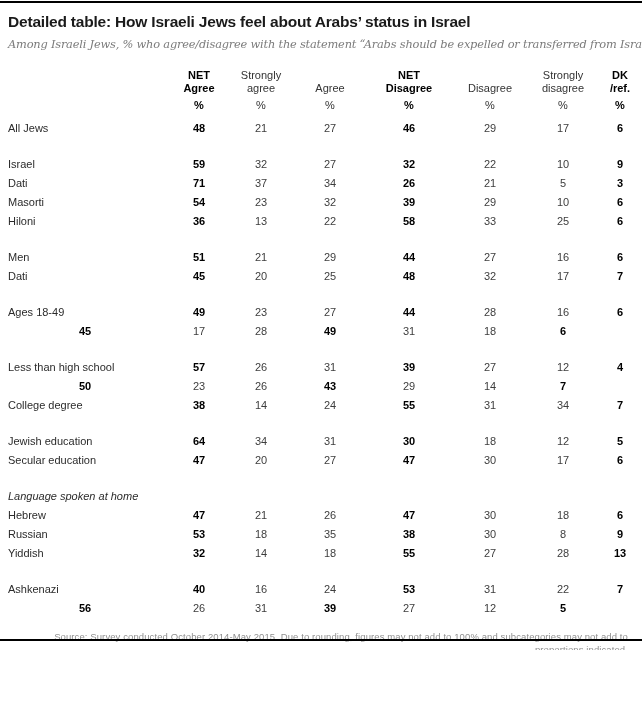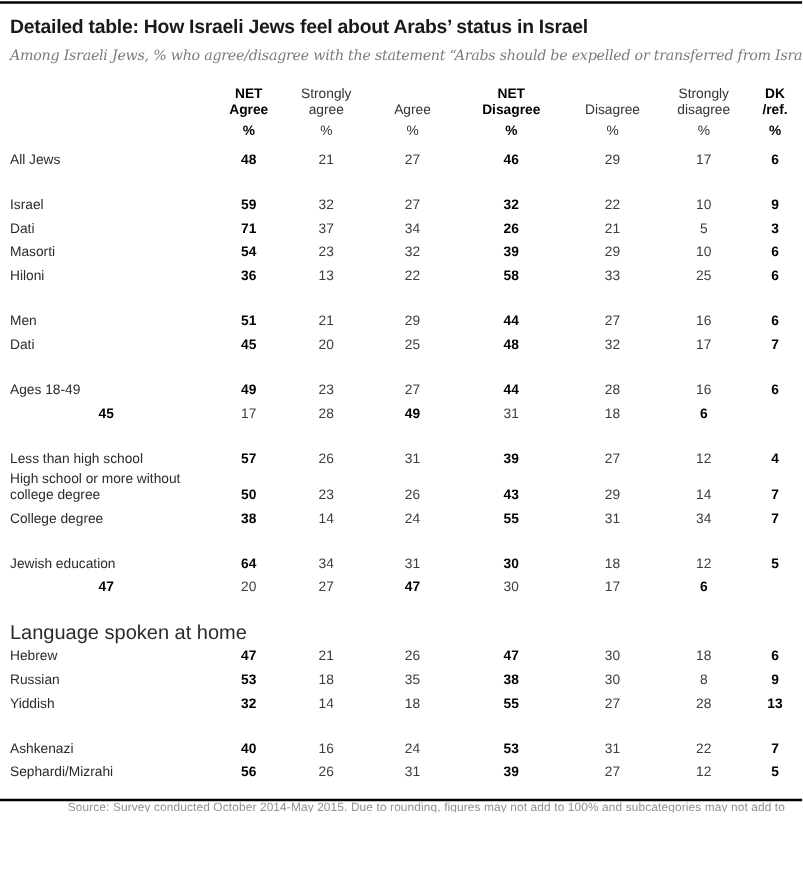--- a/index.html
+++ b/index.html
@@ -56,21 +56,21 @@
   .row .label {
     font-size: 11px; line-height: 13px; color: #2b2b2b;
     padding-left: 8px; padding-bottom: 3px; padding-right: 4px;
   }
   .row .val {
     text-align: center; font-size: 11px; line-height: 13px;
     color: #3d3d3d; padding-bottom: 3px;
   }
   .row .val.bold { font-weight: bold; color: #000; }
   .section-label {
-    font-size: 16px; line-height: 13px; color: #2b2b2b;
+    font-size: 11px; line-height: 13px; font-style: italic; color: #2b2b2b;
     padding-left: 8px; padding-bottom: 3px;
     min-height: 19px; display: flex; align-items: flex-end;
   }
   .source {
     margin: 13px 8px 16px 8px;
     font-size: 9.5px; line-height: 12.5px;
     color: #909090; letter-spacing: 0.1px;
     max-width: 620px;
     text-align: right;
   }
@@ -236,21 +236,20 @@
             <div class="label">Less than high school</div>
             <div class="val bold">57</div>
             <div class="val">26</div>
             <div class="val">31</div>
             <div class="val bold">39</div>
             <div class="val">27</div>
             <div class="val">12</div>
             <div class="val bold">4</div>
           </div>
           <div class="row grid-row">
-            <div class="label">High school or more without college degree</div>
             <div class="val bold">50</div>
             <div class="val">23</div>
             <div class="val">26</div>
             <div class="val bold">43</div>
             <div class="val">29</div>
             <div class="val">14</div>
             <div class="val bold">7</div>
           </div>
           <div class="row grid-row">
             <div class="label">College degree</div>
@@ -268,20 +267,21 @@
             <div class="label">Jewish education</div>
             <div class="val bold">64</div>
             <div class="val">34</div>
             <div class="val">31</div>
             <div class="val bold">30</div>
             <div class="val">18</div>
             <div class="val">12</div>
             <div class="val bold">5</div>
           </div>
           <div class="row grid-row">
+            <div class="label">Secular education</div>
             <div class="val bold">47</div>
             <div class="val">20</div>
             <div class="val">27</div>
             <div class="val bold">47</div>
             <div class="val">30</div>
             <div class="val">17</div>
             <div class="val bold">6</div>
           </div>
         </div>
         <div class="section">
@@ -322,21 +322,20 @@
             <div class="label">Ashkenazi</div>
             <div class="val bold">40</div>
             <div class="val">16</div>
             <div class="val">24</div>
             <div class="val bold">53</div>
             <div class="val">31</div>
             <div class="val">22</div>
             <div class="val bold">7</div>
           </div>
           <div class="row grid-row">
-            <div class="label">Sephardi/Mizrahi</div>
             <div class="val bold">56</div>
             <div class="val">26</div>
             <div class="val">31</div>
             <div class="val bold">39</div>
             <div class="val">27</div>
             <div class="val">12</div>
             <div class="val bold">5</div>
           </div>
         </div>
       </div>

